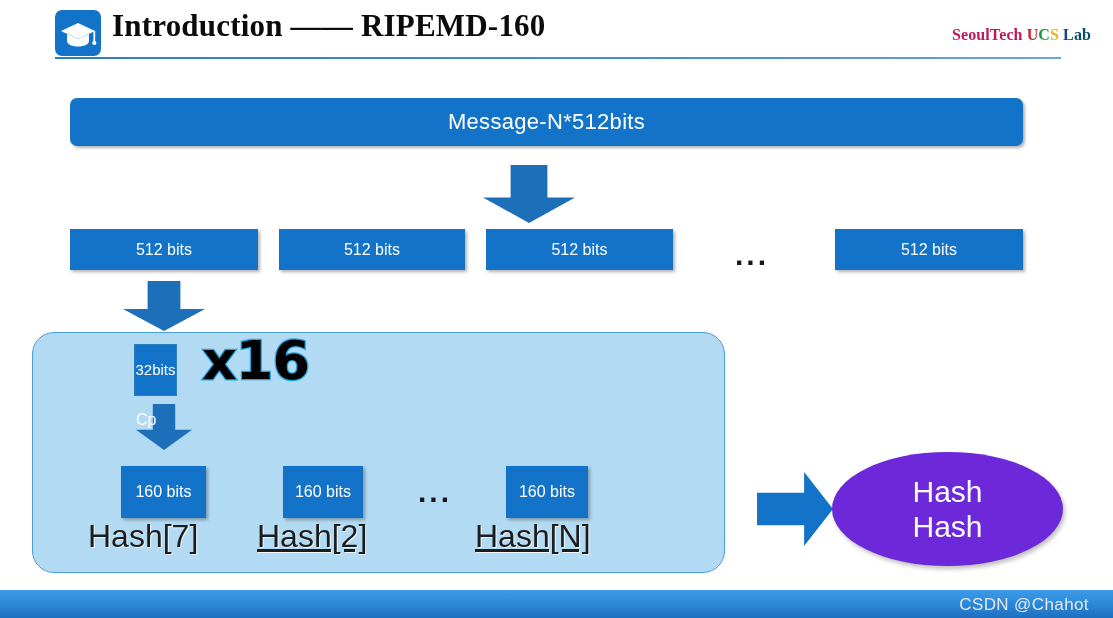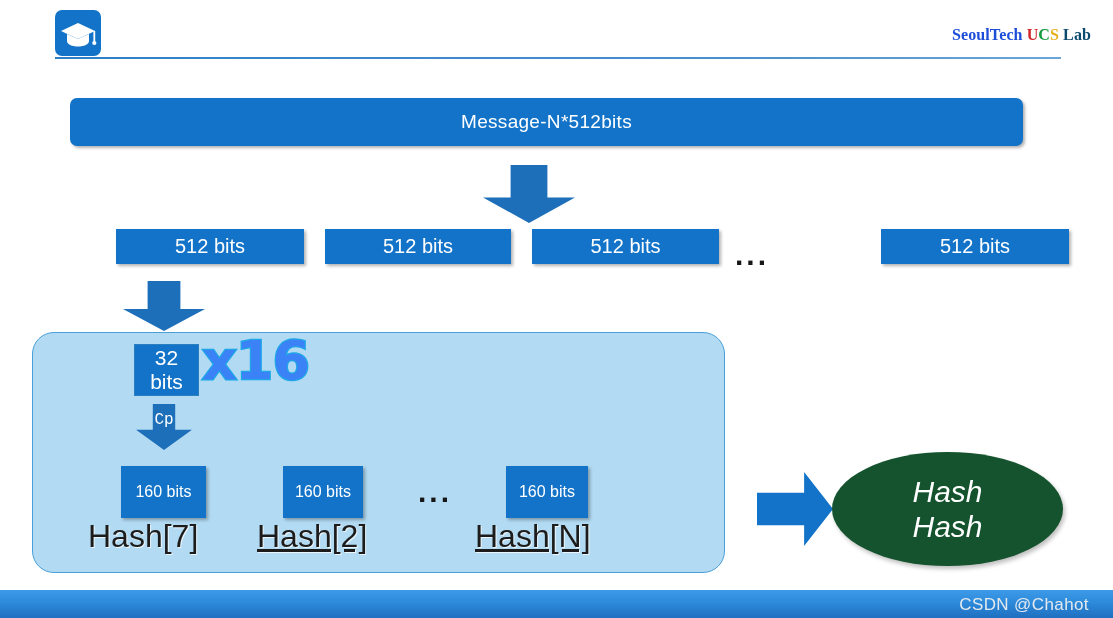--- a/index.html
+++ b/index.html
@@ -42,21 +42,21 @@
   }
   #lab-logo {
     position: absolute;
     right: 22px; top: 26px;
     font-family: "Liberation Serif", serif;
     font-weight: bold;
     font-size: 16px;
     white-space: nowrap;
     letter-spacing: 0.1px;
   }
-  #lab-logo .seoultech { color: #1d4ed8; font-family: Liberation Serif, serif; }
+  #lab-logo .seoultech { color: #be185d; font-family: Liberation Serif, serif; }
   #lab-logo .u { color: #d2232a; }
   #lab-logo .c { color: #149a3d; }
   #lab-logo .s { color: #e8b11c; }
   #lab-logo .lab { color: #0c4a6e; }
   #header-rule {
     position: absolute;
     left: 55px; top: 57px;
     width: 1006px; height: 2px;
     background: linear-gradient(to right, #2f7fc6 0%, #4b91cf 70%, #6aa6da 100%);
   }
@@ -71,29 +71,28 @@
     justify-content: center;
     box-sizing: border-box;
     text-align: center;
   }
   .shadowed { box-shadow: 2px 2px 3px rgba(0,0,0,0.30); }
 
   #message-bar {
     left: 70px; top: 98px;
     width: 953px; height: 48px;
     border-radius: 7px;
-    font-size: 19px;
+    font-size: 22px;
     letter-spacing: 0.3px;
   }
 
   .chunk512 {
     top: 229px;
-    height: 35px;
-    font-size: 20px;
-    margin-left: 46px;
+    height: 41px;
+    font-size: 16px;
   }
   #chunk-0 { left: 70px;  width: 188px; }
   #chunk-1 { left: 279px; width: 186px; }
   #chunk-2 { left: 486px; width: 187px; }
   #chunk-3 { left: 835px; width: 188px; }
 
   .ellipsis-dots {
     position: absolute;
     color: #161616;
     font-weight: bold;
@@ -122,24 +121,23 @@
     left: 136px; top: 404px;
     width: 56px; height: 46px;
   }
   .cp-arrow-wrap .down-arrow {
     left: 0; top: 0; width: 56px; height: 46px;
   }
   .cp-arrow-wrap .cp-label {
     position: absolute;
     left: 0; top: 7px;
     width: 56px;
-    text-align: center;
+    text-align: left;
     color: #ffffff;
     font-size: 16px;
-    font-family: Liberation Mono, monospace;
   }
 
   
   #arrow-hash {
     position: absolute;
     left: 757px; top: 472px;
     width: 76px; height: 74px;
     background: #1273c8;
     clip-path: polygon(0% 28%, 62% 28%, 62% 0%, 100% 50%, 62% 100%, 62% 72%, 0% 72%);
   }
@@ -150,35 +148,34 @@
     left: 32px; top: 332px;
     width: 693px; height: 241px;
     background: #b2daf2;
     border: 1px solid #4a9fd8;
     border-radius: 22px;
     box-sizing: border-box;
   }
 
   #box-32 {
     left: 134px; top: 344px;
-    width: 65px; height: 52px;
-    flex-direction: column;
-    font-size: 21px;
+    width: 43px; height: 52px;
+    font-size: 15px;
     line-height: 1.15;
     border: 1px solid #2a7fbf;
   }
 
   #x16-label {
     position: absolute;
     left: 202px; top: 334px;
     font-family: "DejaVu Sans", sans-serif;
     font-weight: bold;
     font-size: 54px;
     line-height: 1;
-    color: #3b82f6;
+    color: #000000;
     -webkit-text-stroke: 2.5px #1fa8e8;
     paint-order: stroke fill;
     letter-spacing: -1px;
   }
 
   .hash160 {
     top: 466px;
     height: 52px;
     font-size: 16px;
   }
@@ -198,31 +195,30 @@
   }
   #hl-0 { left: 88px;  }
   #hl-1 { left: 257px; text-decoration: underline; }
   #hl-2 { left: 475px; text-decoration: underline; }
 
   
   #hash-value {
     position: absolute;
     left: 832px; top: 452px;
     width: 231px; height: 114px;
-    background: #14532d;
+    background: #6d28d9;
     border-radius: 50%;
     color: #ffffff;
     display: flex;
     flex-direction: column;
     align-items: center;
     justify-content: center;
     font-size: 30px;
     line-height: 1.18;
     box-shadow: 2px 3px 4px rgba(0,0,0,0.25);
-    font-style: italic;
   }
 
   
   #footer-bar {
     position: absolute;
     left: 0; top: 590px;
     width: 1113px; height: 28px;
     background: linear-gradient(to bottom, #3d9ae8 0%, #2f8ddd 38%, #1f6fc0 100%);
   }
   #watermark {
@@ -241,20 +237,21 @@
 
   <div id="cap-badge">
     <svg width="46" height="46" viewBox="0 0 46 46" aria-hidden="true">
       <path d="M6 21 L23 13 L40 21 L23 29 Z" fill="#ffffff"></path>
       <path d="M12 24 L12 31 C12 34.4 17 36.5 23 36.5 C29 36.5 34 34.4 34 31 L34 24 L23 29 Z" fill="#ffffff"></path>
       <rect x="38.4" y="21" width="1.8" height="11" fill="#ffffff"></rect>
       <circle cx="39.3" cy="33" r="2.1" fill="#ffffff"></circle>
     </svg>
   </div>
 
+  <div id="slide-title">Introduction —— RIPEMD-160</div>
 
   <div id="lab-logo">
     <span class="seoultech">SeoulTech</span><span>&nbsp;</span><span class="u">U</span><span class="c">C</span><span class="s">S</span><span class="lab"> Lab</span>
   </div>
 
   <div id="header-rule"></div>
 </div>
 
 <div id="message-bar" class="blue-box shadowed">Message-N*512bits</div>
 

